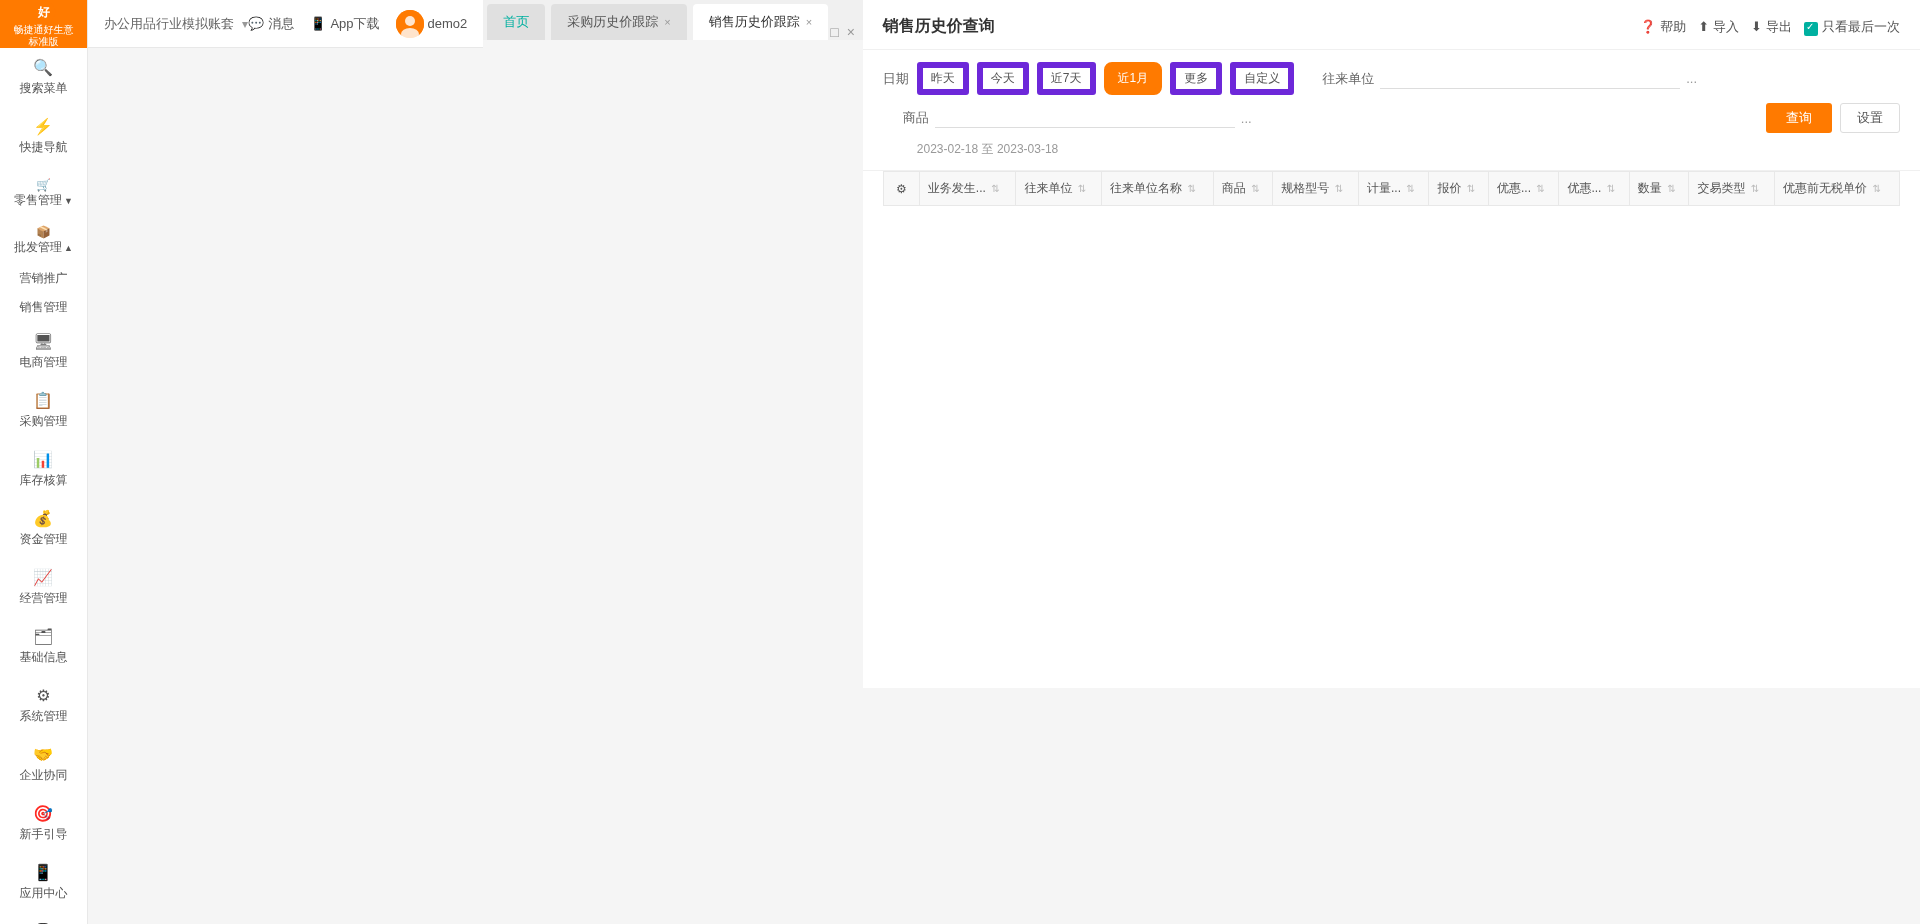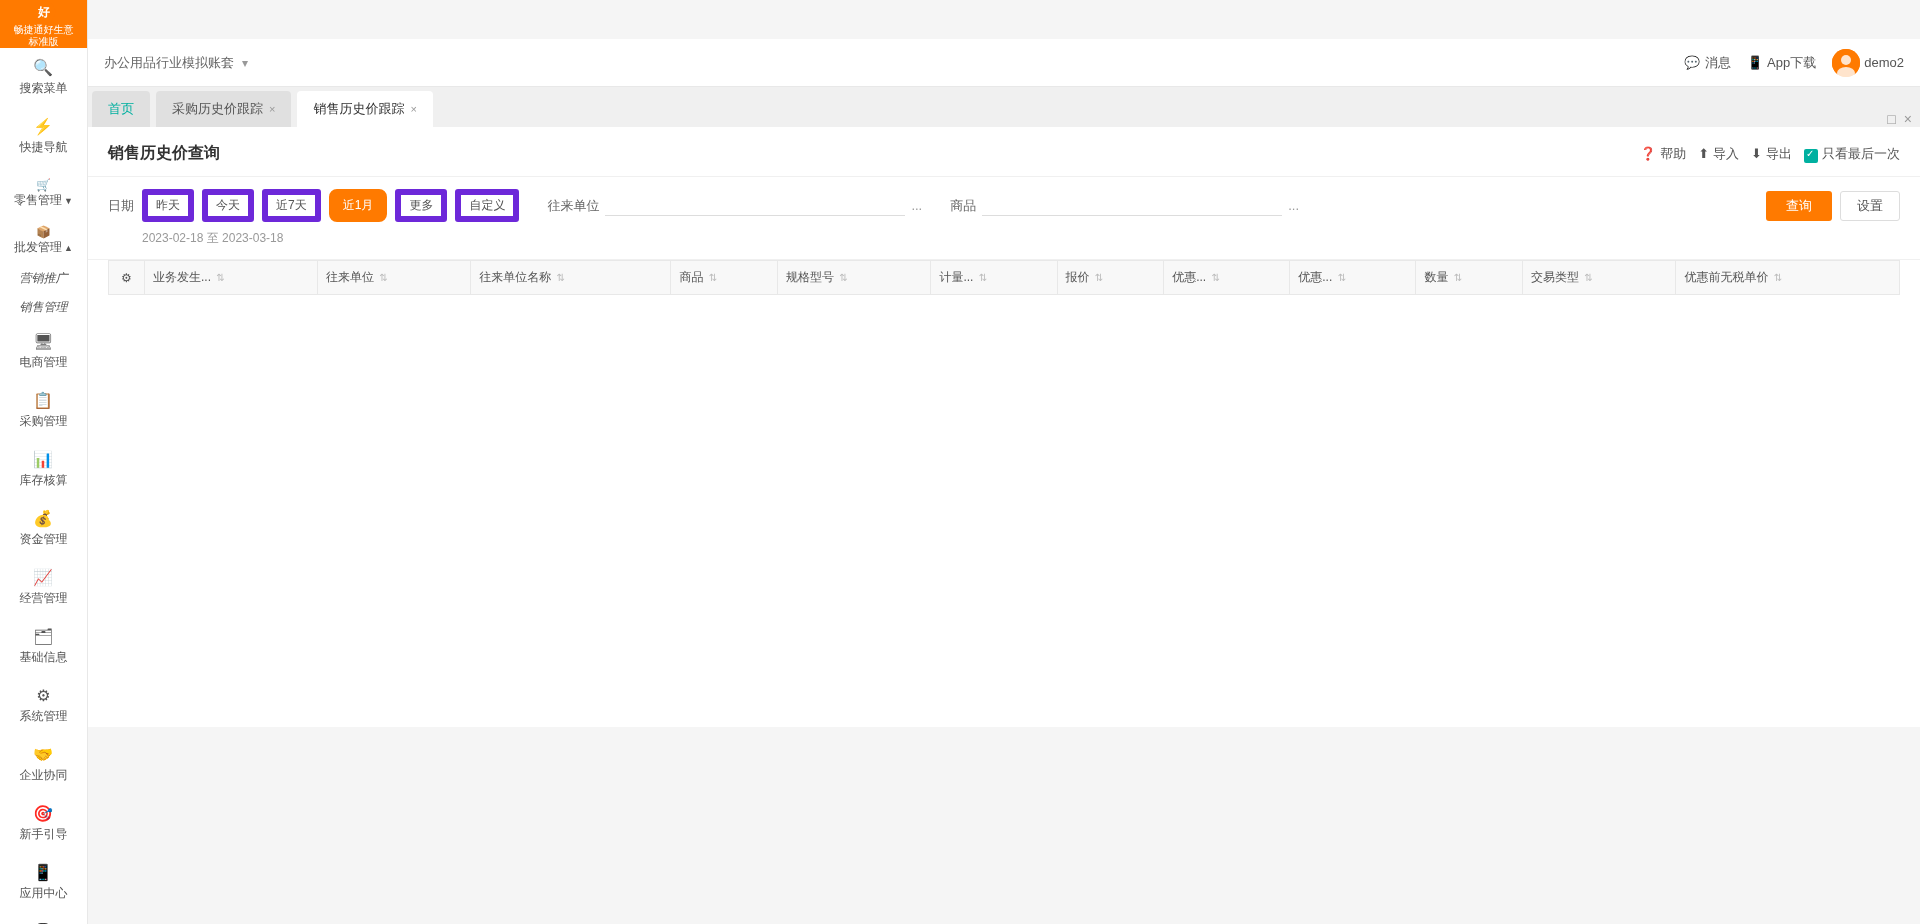--- a/index.html
+++ b/index.html
@@ -7,25 +7,25 @@
 
     
     .sidebar { width: 88px; background: #fff; display: flex; flex-direction: column; border-right: 1px solid #e8e8e8; flex-shrink: 0; height: 924px; }
     .sidebar-logo { background: #ff7a00; height: 48px; display: flex; align-items: center; justify-content: center; flex-direction: column; cursor: pointer; }
     .sidebar-logo-text { color: #fff; font-size: 10px; line-height: 1.2; text-align: center; }
     .sidebar-item { display: flex; flex-direction: column; align-items: center; padding: 10px 4px; cursor: pointer; font-size: 12px; color: #555; border-bottom: none; }
     .sidebar-item .icon { font-size: 16px; margin-bottom: 3px; }
     .sidebar-divider { height: 1px; background: #f0f0f0; margin: 2px 8px; }
     .sidebar-item-group { display: flex; flex-direction: column; align-items: center; padding: 8px 4px; cursor: pointer; font-size: 12px; color: #555; width: 100%; }
     .sidebar-item-group .label-row { display: flex; align-items: center; gap: 2px; }
-    .sidebar-sub { padding-left: 0; font-style: italic; }
+    .sidebar-sub { padding-left: 0; }
     .sidebar-sub-item { width: 100%; text-align: center; padding: 6px 4px; cursor: pointer; font-size: 12px; color: #555; }
 
     
-    .main { flex: 1; display: flex; flex-direction: column; height: 688px; overflow: hidden; margin-top: 39px; }
+    .main { flex: 1; display: flex; flex-direction: row; height: 688px; overflow: hidden; }
 
     
     .topbar { height: 48px; background: #fff; display: flex; align-items: center; justify-content: space-between; padding: 0 16px; border-bottom: 1px solid #e8e8e8; flex-shrink: 0; }
     .topbar-left { display: flex; align-items: center; gap: 8px; }
     .topbar-title { font-size: 13px; color: #666; }
     .topbar-arrow { color: #999; font-size: 12px; }
     .topbar-right { display: flex; align-items: center; gap: 16px; font-size: 13px; color: #555; }
     .topbar-right-item { display: flex; align-items: center; gap: 4px; cursor: pointer; }
     .avatar { width: 28px; height: 28px; border-radius: 50%; background: #ff7a00; display: flex; align-items: center; justify-content: center; color: #fff; font-size: 11px; }
 

